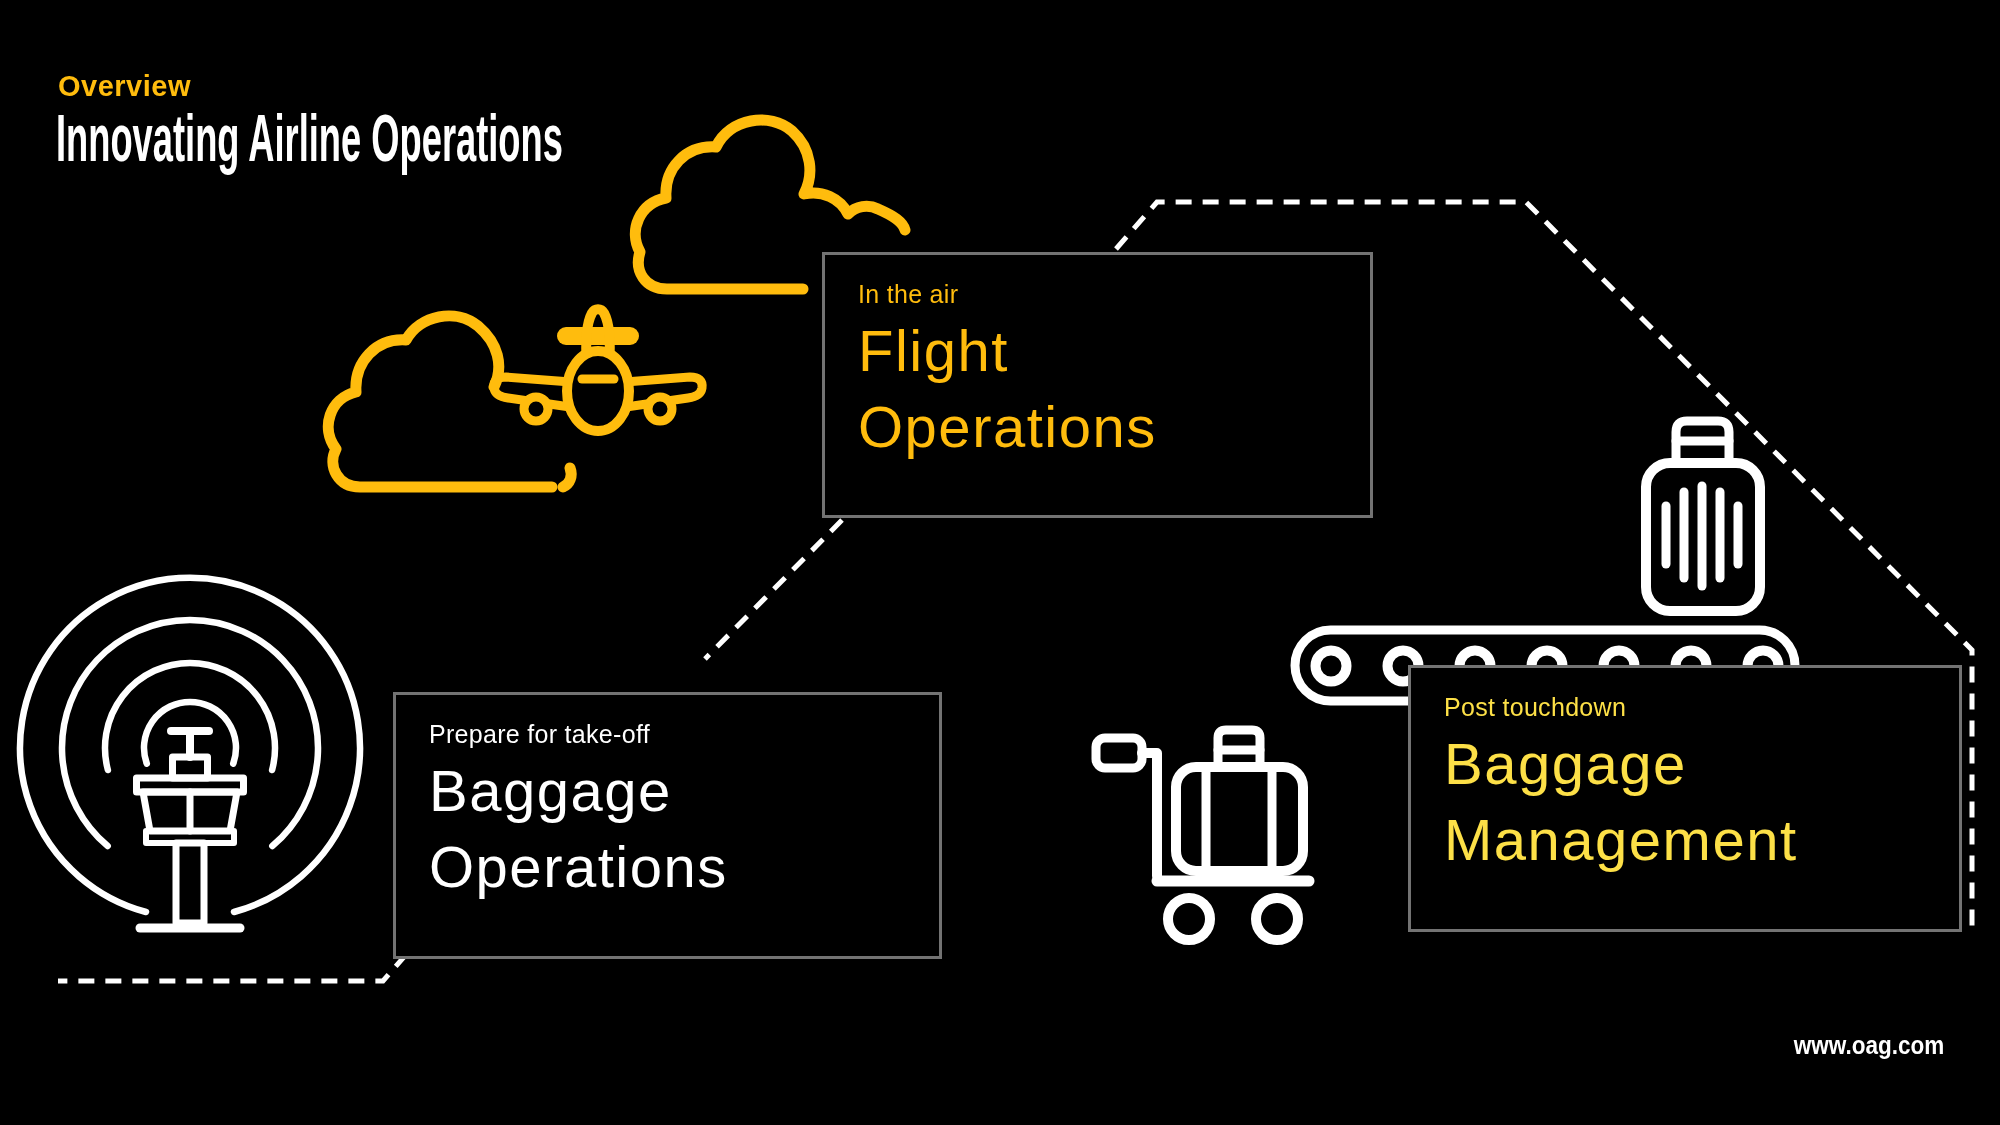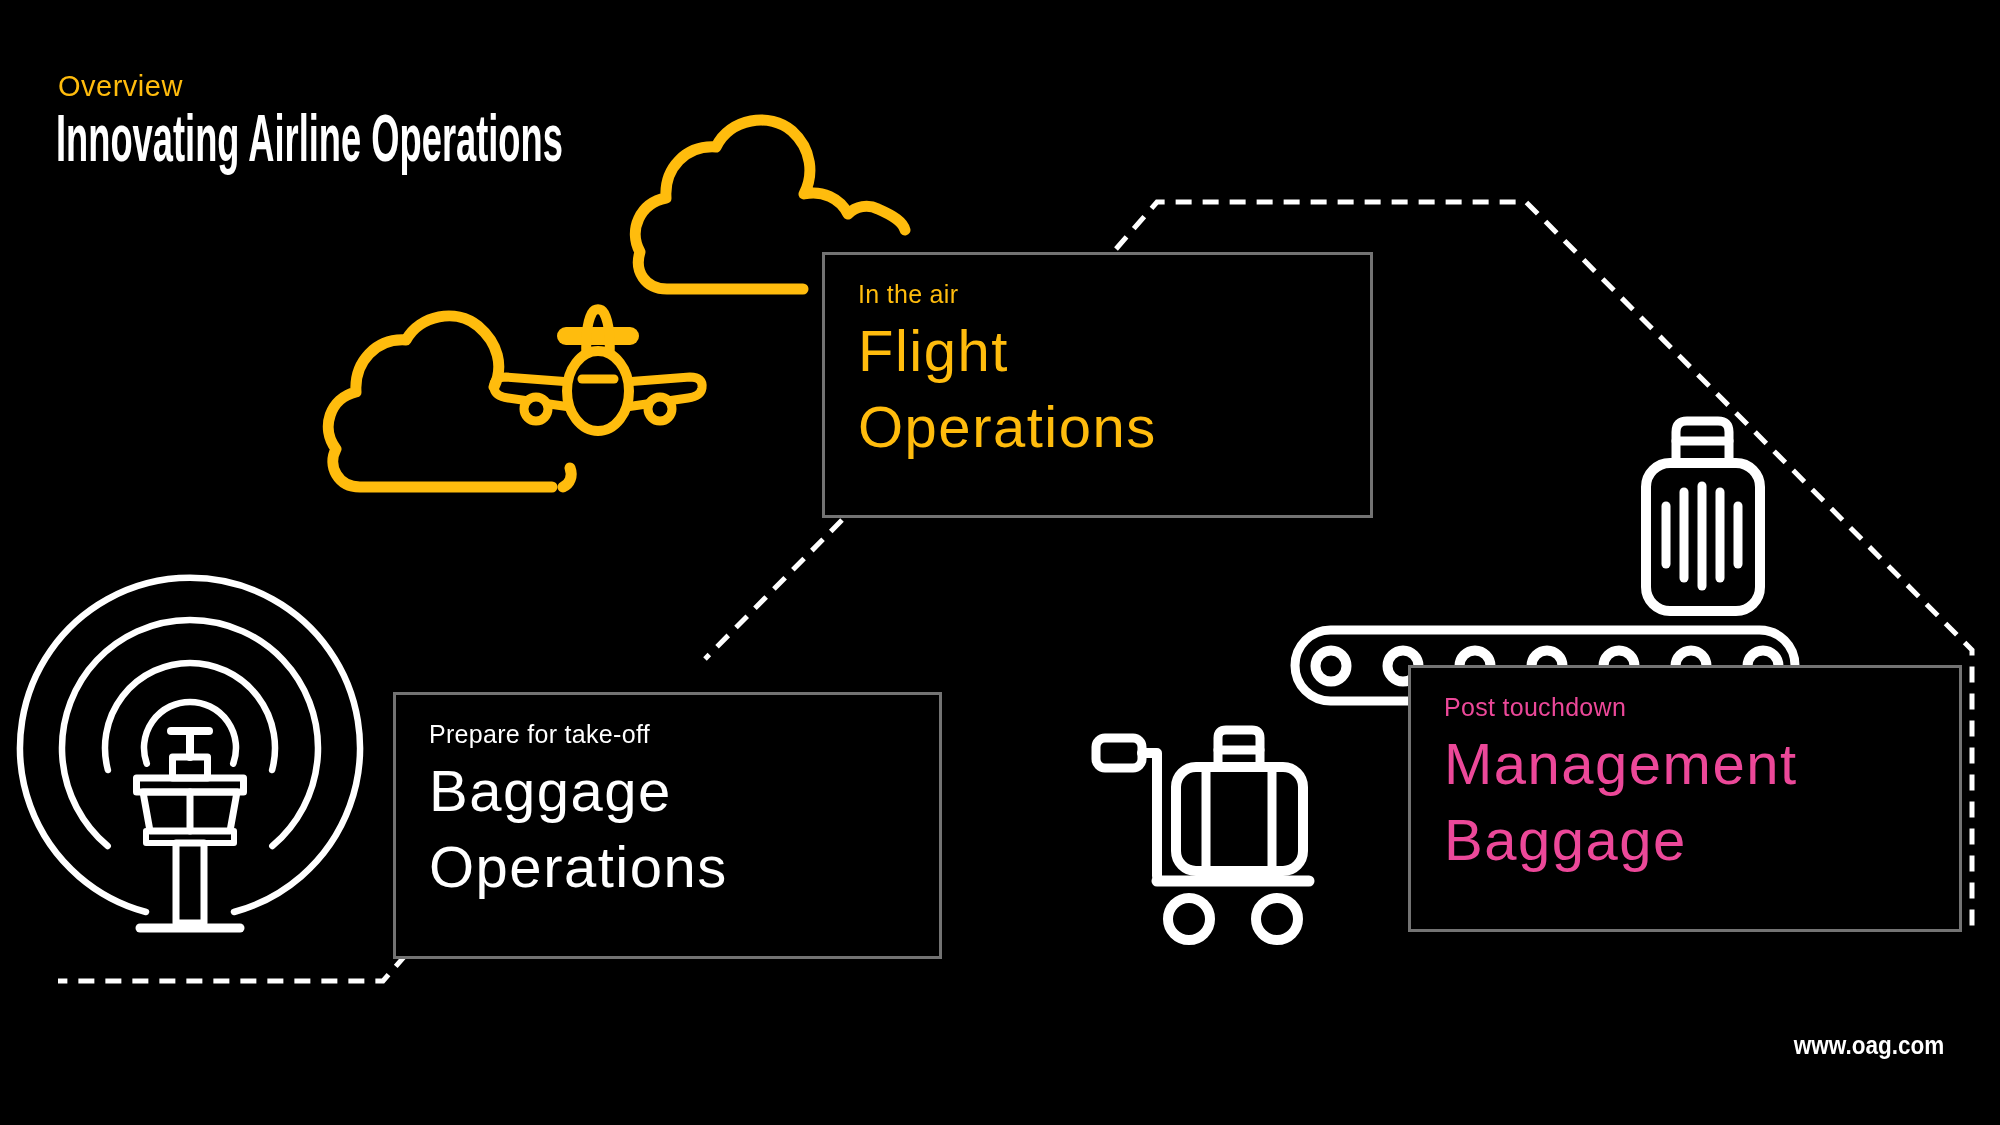--- a/index.html
+++ b/index.html
@@ -1,29 +1,29 @@
 <!DOCTYPE html>
 <html><head>
 <meta charset="utf-8">
 <style>
   html,body{margin:0;padding:0;background:#000;}
   .stage{position:relative;width:2000px;height:1125px;background:#000;overflow:hidden;
          font-family:"Liberation Sans",sans-serif;}
   .artwork{position:absolute;left:0;top:0;z-index:1;}
-  .kicker-top{position:absolute;left:58px;top:70px;font-size:29px;font-weight:normal;
+  .kicker-top{position:absolute;left:58px;top:70px;font-size:29px;font-weight:bold;
               color:#FFBC0D;letter-spacing:.5px;z-index:3;}
   .main-title{position:absolute;left:56px;top:100px;font-size:66px;font-weight:bold;color:#fff;
               white-space:nowrap;transform:scale(.55,1);transform-origin:0 0;letter-spacing:0;z-index:3;}
   .card{position:absolute;background:#000;border:3px solid #737373;box-sizing:border-box;
         padding:25px 22px 0 33px;z-index:2;}
   .card .kicker{font-size:25px;font-weight:500;letter-spacing:.3px;}
   .card .heading{margin-top:4px;font-size:58px;font-weight:500;line-height:1.31;letter-spacing:1.5px;}
   .card-flight{left:822px;top:252px;width:551px;height:266px;color:#FFBC0D;}
   .card-terminal{left:393px;top:692px;width:549px;height:267px;color:#fff;}
-  .card-baggage{left:1408px;top:665px;width:554px;height:267px;color:#ec4899;}
+  .card-baggage{left:1408px;top:665px;width:554px;height:267px;color:#fde047;}
   .site-url{position:absolute;right:56px;top:1031px;font-size:25px;font-weight:bold;color:#fff;
             transform:scale(.9,1);transform-origin:100% 0;z-index:3;}
 </style>
 </head>
 <body>
 
 <div class="stage">
 
   <svg class="artwork" width="2000" height="1125" viewBox="0 0 2000 1125">
 
@@ -123,19 +123,19 @@
     <div class="kicker">Prepare for take-off</div>
     <div class="heading">
       <div>Baggage</div>
       <div>Operations</div>
     </div>
   </div>
 
   <div class="card card-baggage">
     <div class="kicker">Post touchdown</div>
     <div class="heading">
+      <div>Baggage</div>
       <div>Management</div>
-      <div>Baggage</div>
     </div>
   </div>
 
   <div class="site-url">www.oag.com</div>
 </div>
 
 </body></html>

